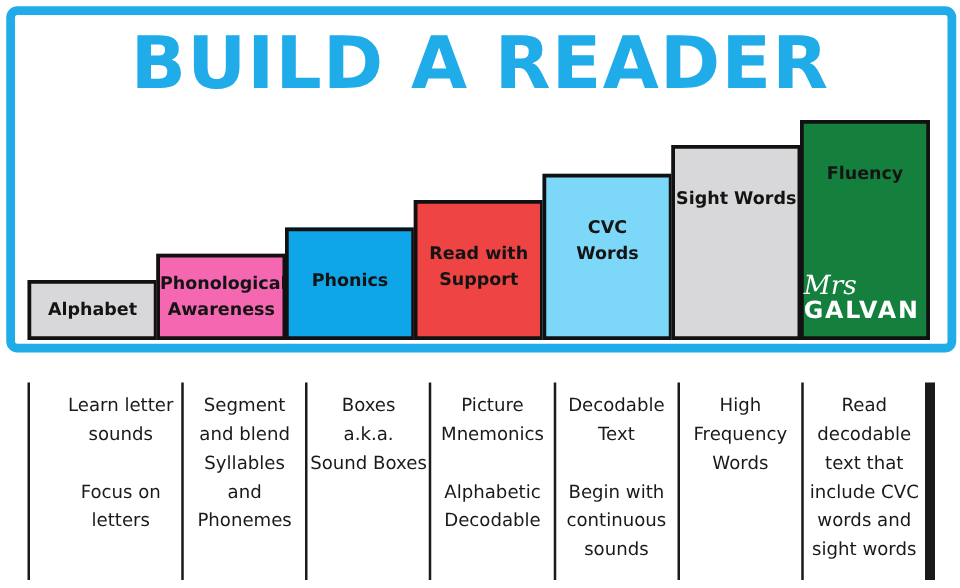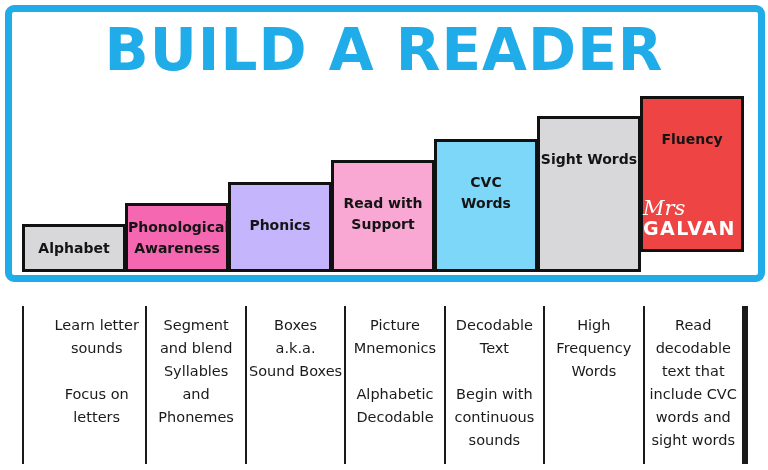--- a/index.html
+++ b/index.html
@@ -96,21 +96,21 @@
   }
   .note-col {
     flex: 1 1 0;
     border-left: 2px solid #1a1a1a;
     box-sizing: border-box;
     padding-top: 8px;
     text-align: center;
     color: #1a1a1a;
   }
   .note-col:last-child {
-    border-right: 6px solid #f9a8d4;
+    border-right: 8px solid #f9a8d4;
   }
   .note-line {
     font-size: 14.5px;
     line-height: 23px;
     white-space: nowrap;
   }
 </style>
 </head>
 <body>
 
@@ -125,43 +125,43 @@
         <div class="bar-label centered">
           <div>Alphabet</div>
         </div>
       </div>
       <div class="bar" style="left: 125px; top: 203px; width: 104px; height: 69px; background: rgb(245, 103, 177); border-color: rgb(17, 17, 17);">
         <div class="bar-label centered">
           <div>Phonological</div>
           <div>Awareness</div>
         </div>
       </div>
-      <div class="bar" style="left: 228px; top: 182px; width: 104px; height: 90px; background: #c4b5fd; border-color: rgb(17, 17, 17);">
+      <div class="bar" style="left: 228px; top: 182px; width: 104px; height: 90px; background: #0ea5e9; border-color: rgb(17, 17, 17);">
         <div class="bar-label topped">
           <div>Phonics</div>
         </div>
       </div>
-      <div class="bar" style="left: 331px; top: 160px; width: 104px; height: 112px; background: #f9a8d4; border-color: rgb(17, 17, 17);">
+      <div class="bar" style="left: 331px; top: 160px; width: 104px; height: 112px; background: #ef4444; border-color: rgb(17, 17, 17);">
         <div class="bar-label topped">
           <div>Read with</div>
           <div>Support</div>
         </div>
       </div>
       <div class="bar" style="left: 434px; top: 139px; width: 104px; height: 133px; background: rgb(125, 215, 249); border-color: rgb(17, 17, 17);">
         <div class="bar-label topped">
           <div>CVC</div>
           <div>Words</div>
         </div>
       </div>
       <div class="bar" style="left: 537px; top: 116px; width: 104px; height: 156px; background: rgb(216, 216, 218); border-color: rgb(17, 17, 17);">
         <div class="bar-label topped">
           <div>Sight Words</div>
         </div>
       </div>
-      <div class="bar" style="left: 640px; top: 96px; width: 104px; height: 156px; background: #ef4444; border-color: rgb(17, 17, 17);">
+      <div class="bar" style="left: 640px; top: 96px; width: 104px; height: 176px; background: #15803d; border-color: rgb(17, 17, 17);">
         <div class="bar-label topped">
           <div>Fluency</div>
         </div>
         <div class="watermark">
           <div class="script">Mrs</div>
           <div class="caps">GALVAN</div>
         </div>
       </div>
     </div>
 

